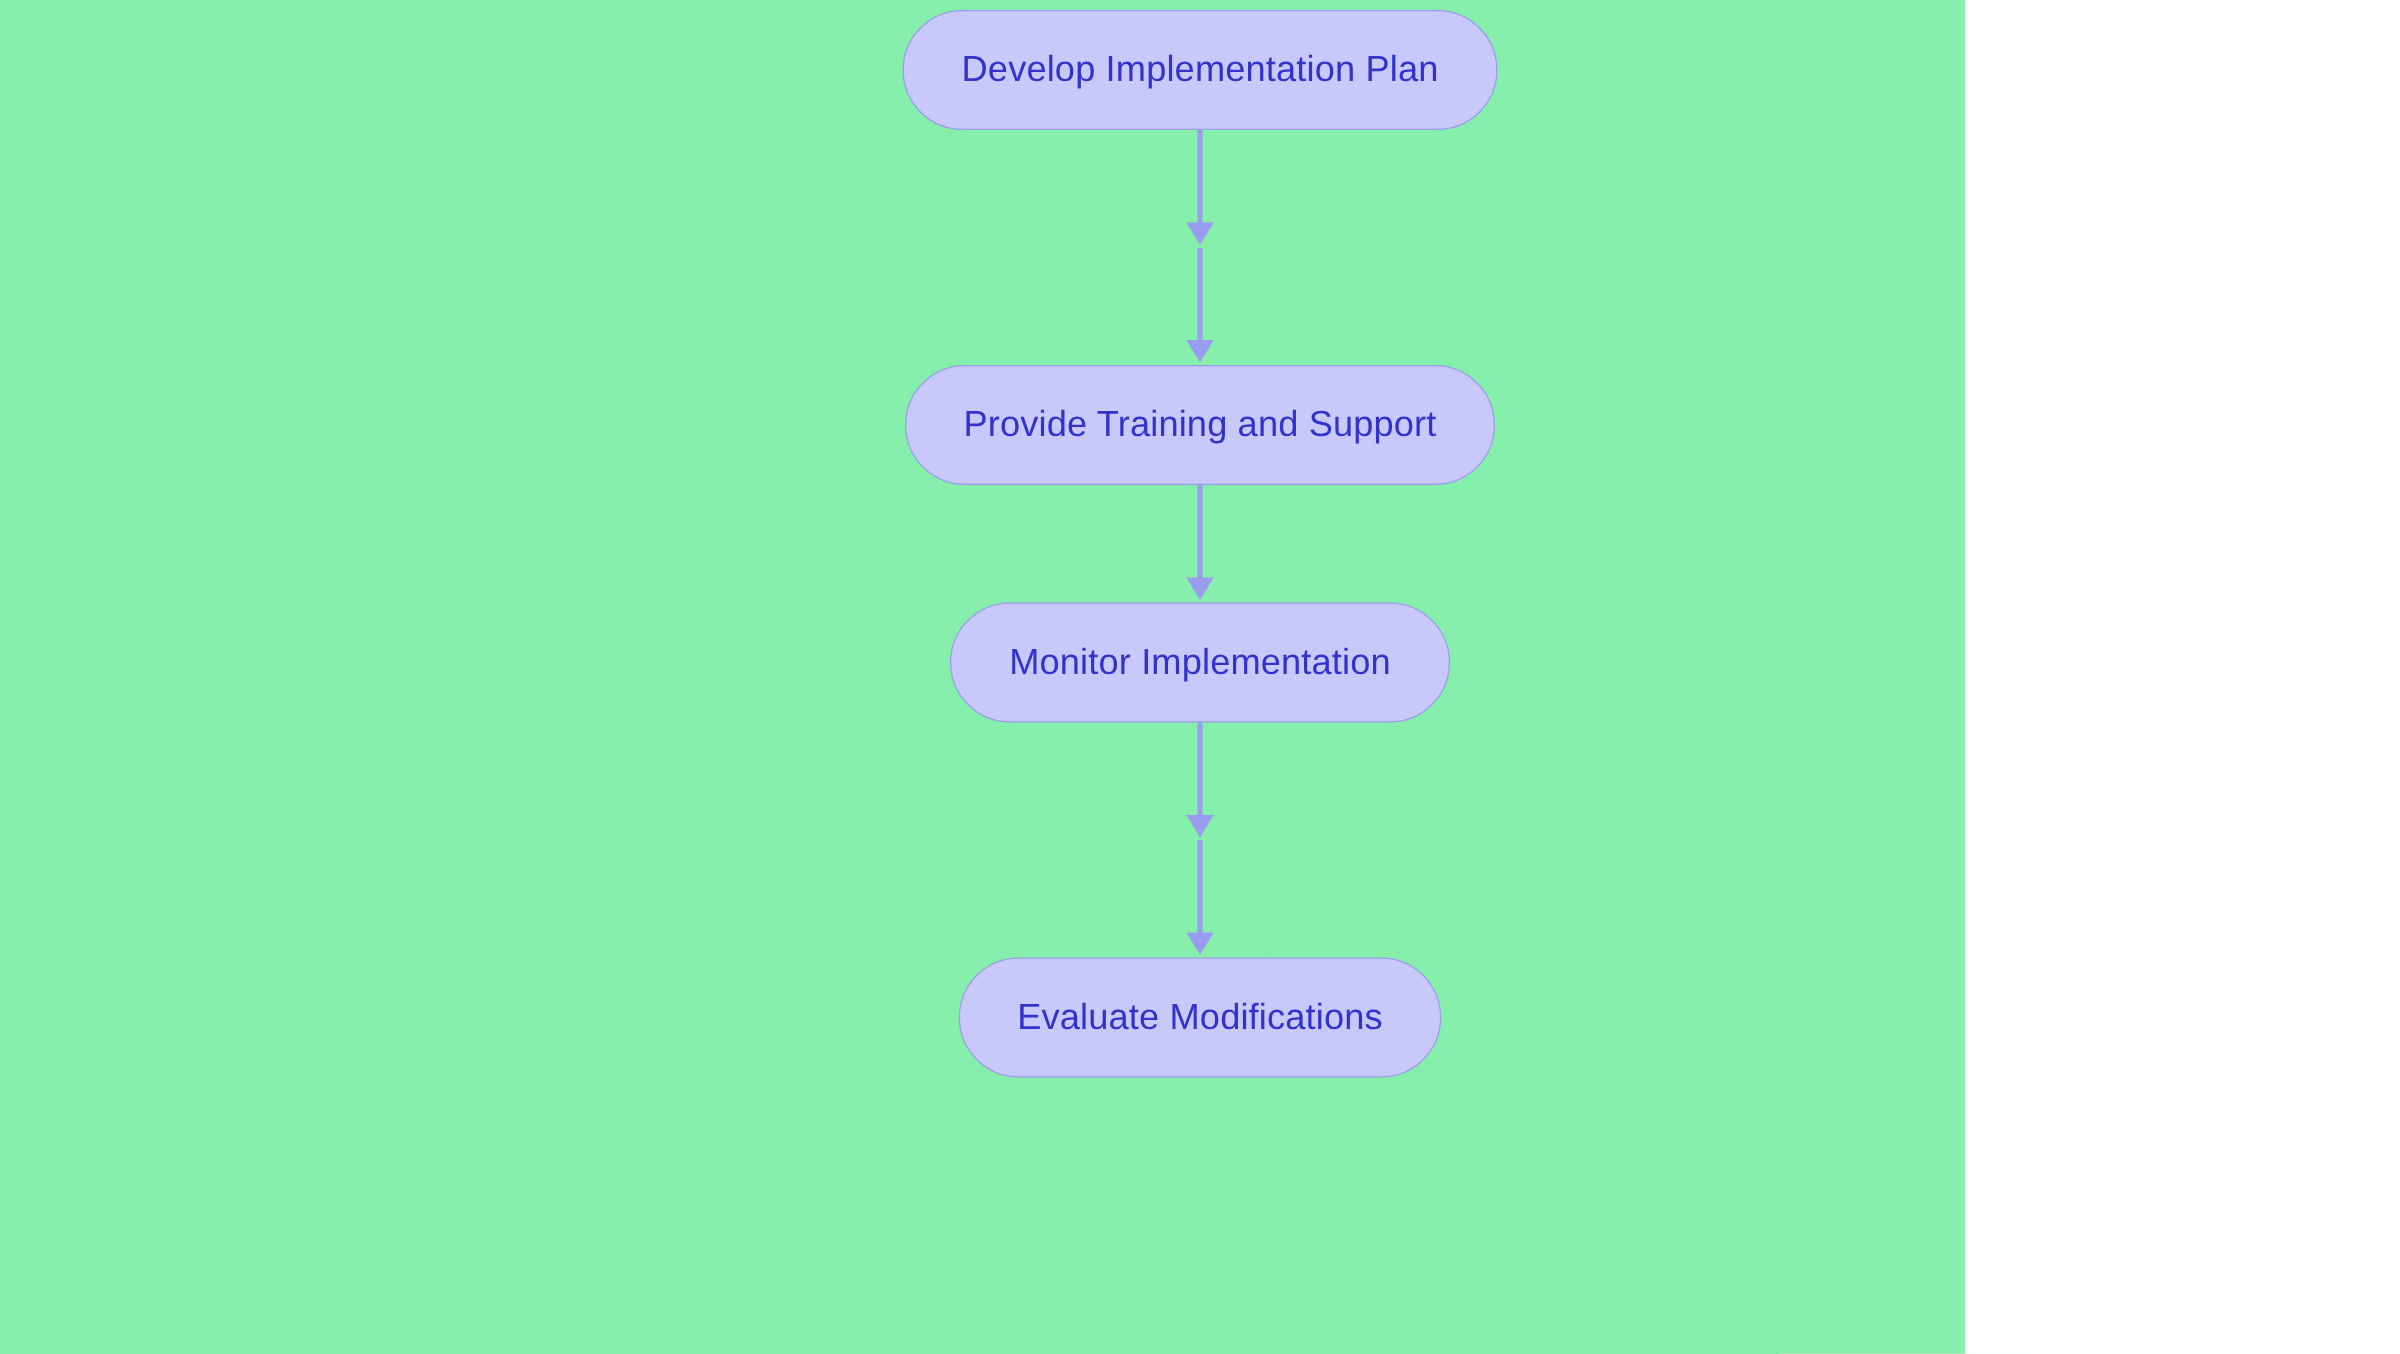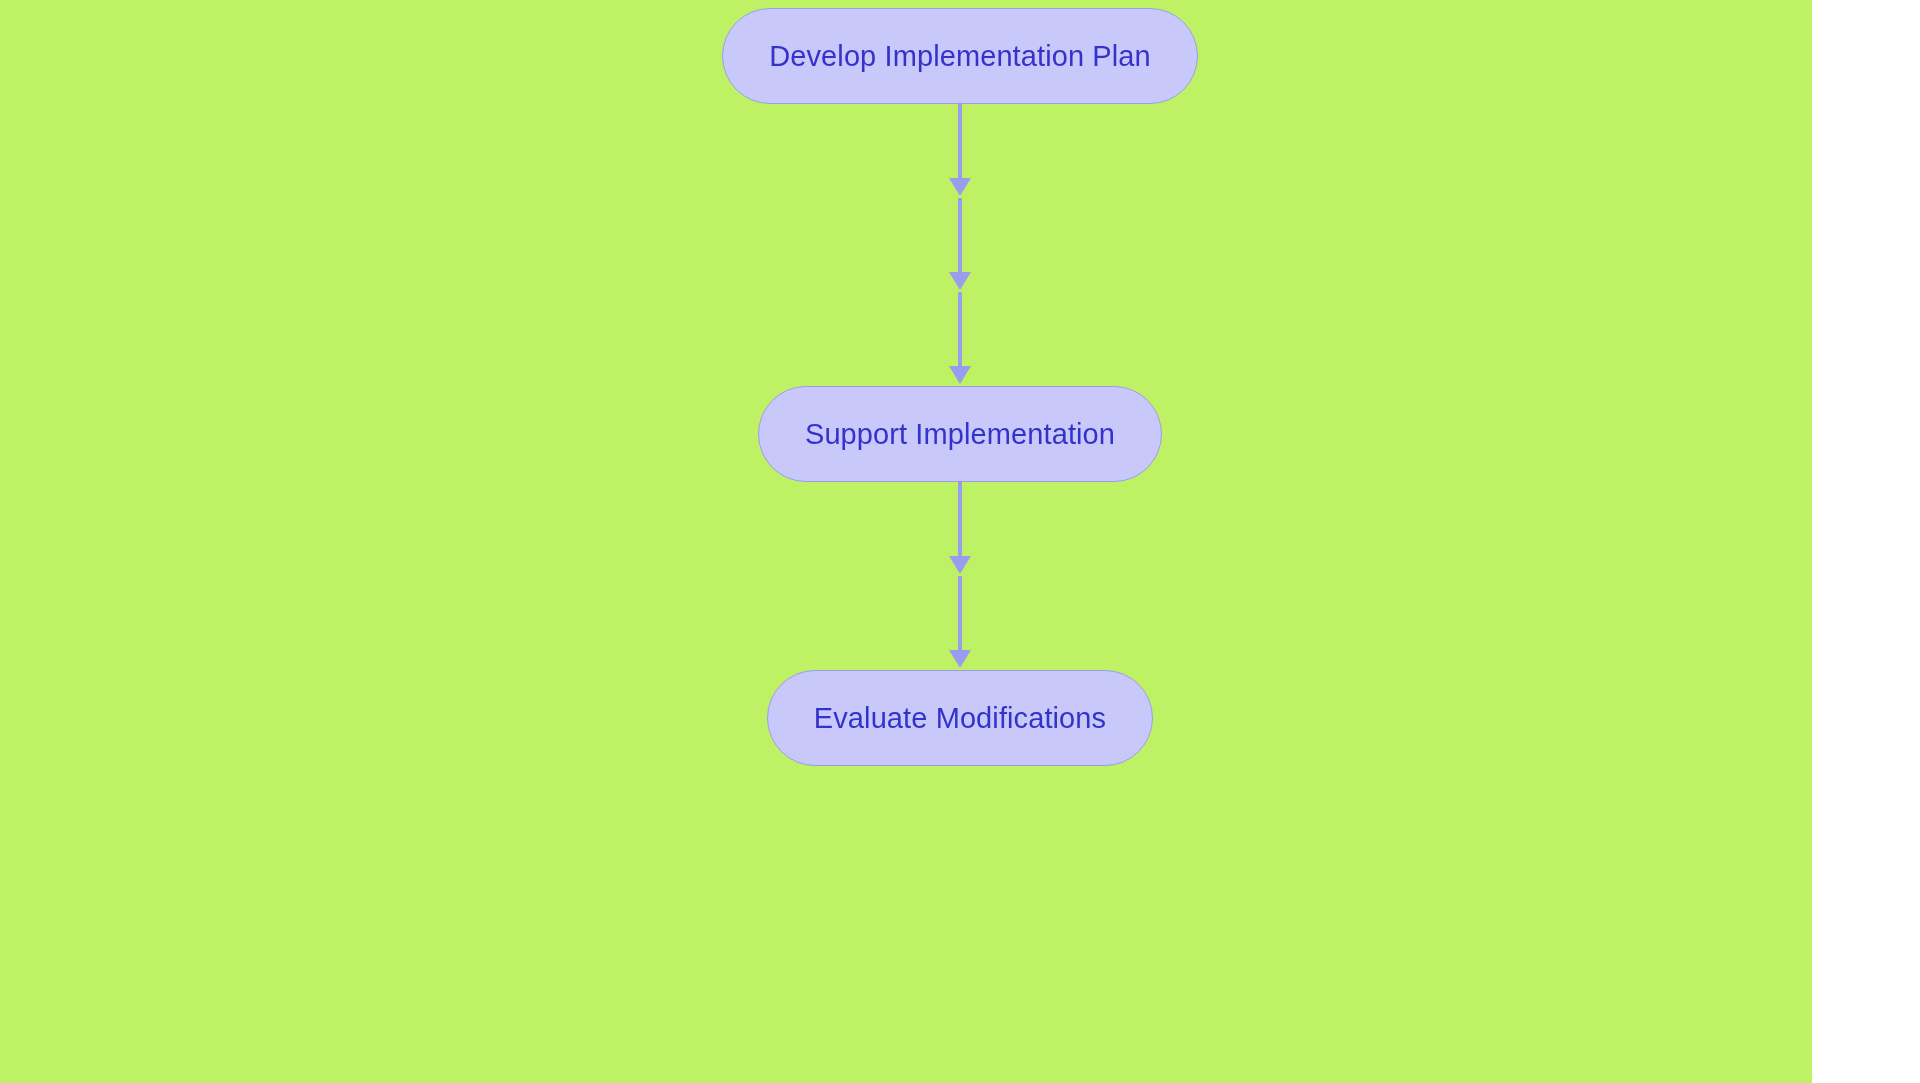--- a/index.html
+++ b/index.html
@@ -9,23 +9,23 @@
   }
   body {
     width: 1920px;
     height: 1083px;
     overflow: hidden;
     font-family: "Liberation Sans", sans-serif;
   }
 
   #flowchart-canvas {
     position: relative;
-    width: 1812px;
+    width: 1572px;
     height: 1083px;
-    background: #bef264;
+    background: #86efac;
   }
 
   .flow-column {
     position: absolute;
     left: 0;
     top: 0;
     width: 1920px;
     height: 1083px;
     display: flex;
     flex-direction: column;
@@ -92,30 +92,33 @@
     </div>
 
 
     <div class="flow-connector">
       <svg width="40" height="94" viewBox="0 0 40 94" xmlns="http://www.w3.org/2000/svg">
         <line x1="20" y1="0" x2="20" y2="76" stroke="#9a9cf0" stroke-width="4"></line>
         <polygon points="9,74 31,74 20,92" fill="#9a9cf0"></polygon>
       </svg>
     </div>
 
+    <div class="flow-node">
+      <span class="flow-node-label">Provide Training and Support</span>
+    </div>
 
     <div class="flow-connector">
       <svg width="40" height="94" viewBox="0 0 40 94" xmlns="http://www.w3.org/2000/svg">
         <line x1="20" y1="0" x2="20" y2="76" stroke="#9a9cf0" stroke-width="4"></line>
         <polygon points="9,74 31,74 20,92" fill="#9a9cf0"></polygon>
       </svg>
     </div>
 
     <div class="flow-node">
-      <span class="flow-node-label">Support Implementation</span>
+      <span class="flow-node-label">Monitor Implementation</span>
     </div>
 
     <div class="flow-connector">
       <svg width="40" height="94" viewBox="0 0 40 94" xmlns="http://www.w3.org/2000/svg">
         <line x1="20" y1="0" x2="20" y2="76" stroke="#9a9cf0" stroke-width="4"></line>
         <polygon points="9,74 31,74 20,92" fill="#9a9cf0"></polygon>
       </svg>
     </div>
 
 

